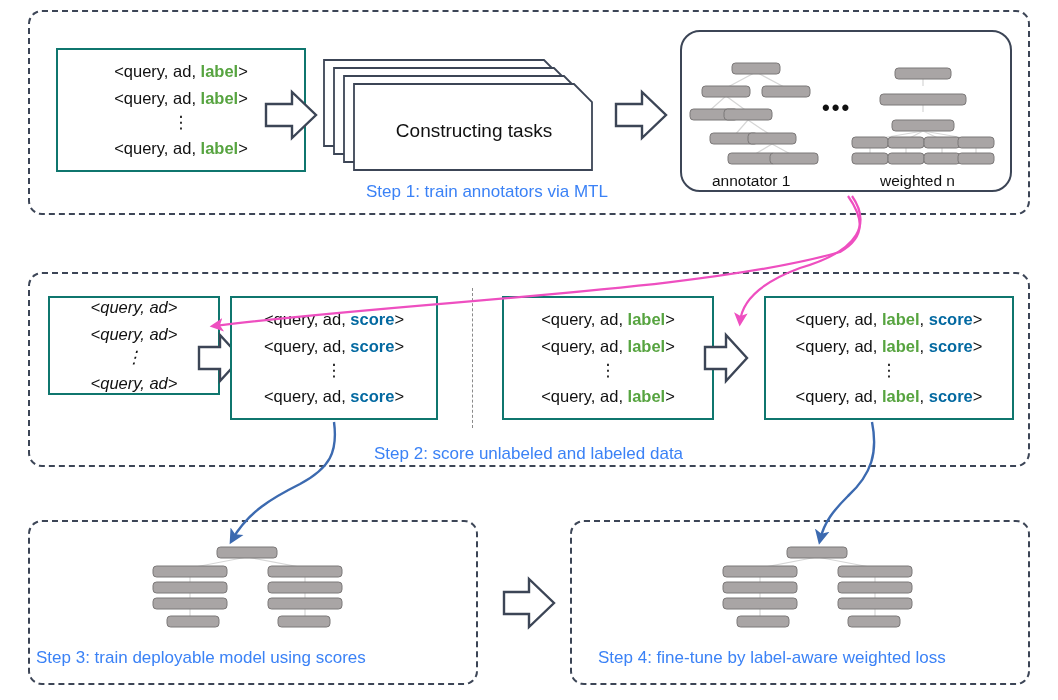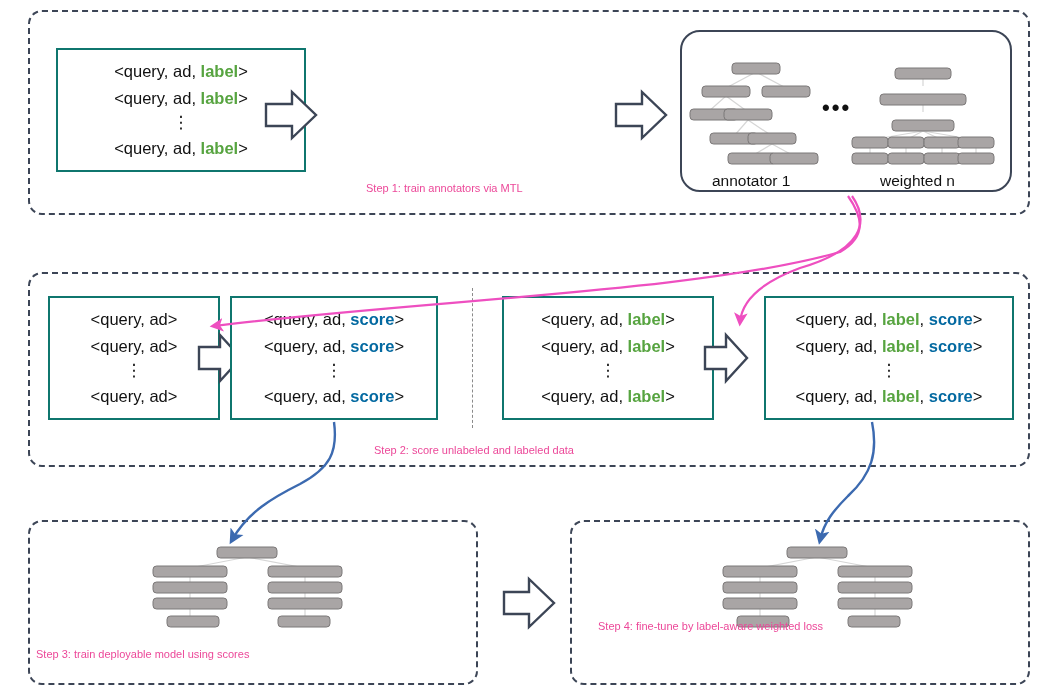--- a/index.html
+++ b/index.html
@@ -23,28 +23,28 @@
     box-sizing: border-box;
     background: transparent;
   }
   #step1-box { left: 28px;  top: 10px;  width: 1002px; height: 205px; }
   #step2-box { left: 28px;  top: 272px; width: 1002px; height: 195px; }
   #step3-box { left: 28px;  top: 520px; width: 450px;  height: 165px; }
   #step4-box { left: 570px; top: 520px; width: 460px;  height: 165px; }
 
   .step-caption {
     position: absolute;
-    font-size: 11px;
-    color: #ec4899;
+    font-size: 17px;
+    color: #3b82f6;
     white-space: nowrap;
   }
   #step1-caption { left: 366px; top: 182px; }
   #step2-caption { left: 374px; top: 444px; }
   #step3-caption { left: 36px;  top: 648px; }
-  #step4-caption { left: 598px; top: 620px; }
+  #step4-caption { left: 598px; top: 648px; }
 
   
   #step2-divider {
     position: absolute;
     left: 472px; top: 288px;
     width: 0; height: 140px;
     border-left: 1.5px dashed #8a8a8a;
   }
 
   
@@ -67,21 +67,21 @@
   .data-line.vdots {
     font-size: 17px;
     line-height: 1.0;
     letter-spacing: 0;
     padding: 2px 0 4px 0;
   }
   .tok-label { color: #57a440; font-weight: bold; }
   .tok-score { color: #0369a1; font-weight: bold; }
 
   #box-s1-data  { left: 56px;  top: 48px;  width: 250px; height: 124px; }
-  #box-s2-unlab { left: 48px;  top: 296px; width: 172px; height: 124px; }
+  #box-s2-unlab { left: 48px;  top: 296px; width: 172px; height: 99px; font-style: italic; }
   #box-s2-score { left: 230px; top: 296px; width: 208px; height: 124px; }
   #box-s2-lab   { left: 502px; top: 296px; width: 212px; height: 124px; }
   #box-s2-both  { left: 764px; top: 296px; width: 250px; height: 124px; }
 
   
   #tasks-stack { position: absolute; left: 322px; top: 58px; width: 280px; height: 115px; }
   #tasks-stack svg { display: block; }
   #tasks-label {
     position: absolute;
     left: 0; top: 0; width: 280px; height: 115px;
@@ -147,20 +147,31 @@
     <div class="data-line vdots">⋮</div>
     <div class="data-line"><span>&lt;query, ad, </span><span class="tok-label">label</span><span>&gt;</span></div>
   </div>
 
   <div class="chevron" style="left:262px; top:88px;">
     <svg width="58" height="54" viewBox="0 0 58 54">
       <polygon points="4,16 30,16 30,4 54,27 30,50 30,38 4,38" fill="#ffffff" stroke="#3c4556" stroke-width="2.4" stroke-linejoin="miter"></polygon>
     </svg>
   </div>
 
+  <div id="tasks-stack">
+    <svg width="280" height="115" viewBox="0 0 280 115">
+      <g fill="#ffffff" stroke="#3c4556" stroke-width="1.8" stroke-linejoin="miter">
+        <path d="M2,2 L222,2 L240,20 L240,88 L2,88 Z"></path>
+        <path d="M12,10 L232,10 L250,28 L250,96 L12,96 Z"></path>
+        <path d="M22,18 L242,18 L260,36 L260,104 L22,104 Z"></path>
+        <path d="M32,26 L252,26 L270,44 L270,112 L32,112 Z"></path>
+      </g>
+    </svg>
+    <div id="tasks-label">Constructing tasks</div>
+  </div>
 
   <div class="chevron" style="left:612px; top:88px;">
     <svg width="58" height="54" viewBox="0 0 58 54">
       <polygon points="4,16 30,16 30,4 54,27 30,50 30,38 4,38" fill="#ffffff" stroke="#3c4556" stroke-width="2.4" stroke-linejoin="miter"></polygon>
     </svg>
   </div>
 
   <div id="annotators-box"></div>
 
   <div class="net" style="left:694px; top:55px;">

